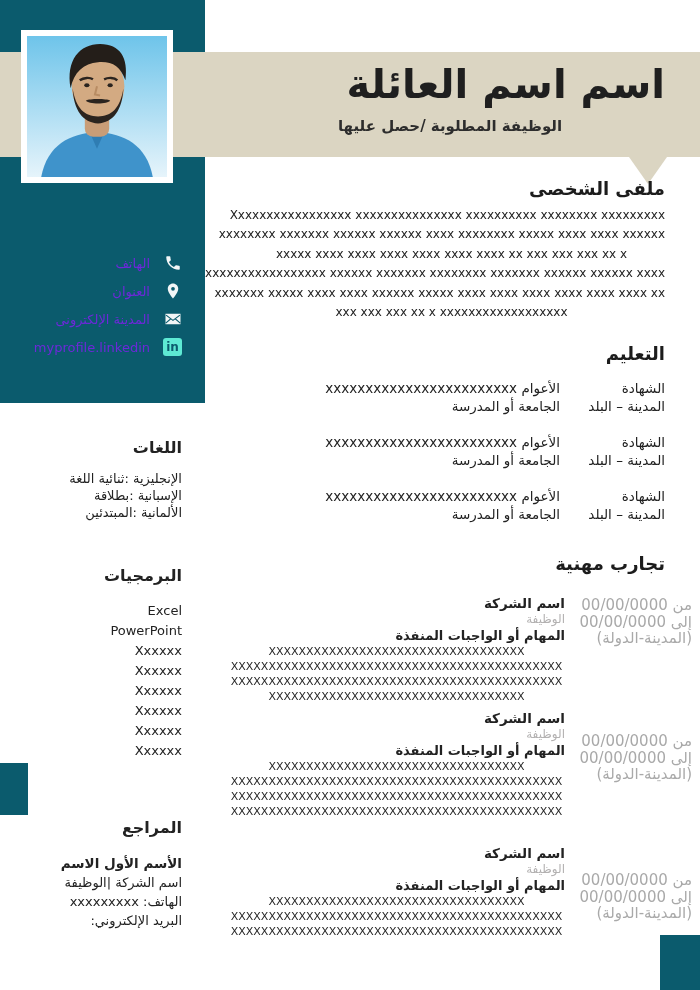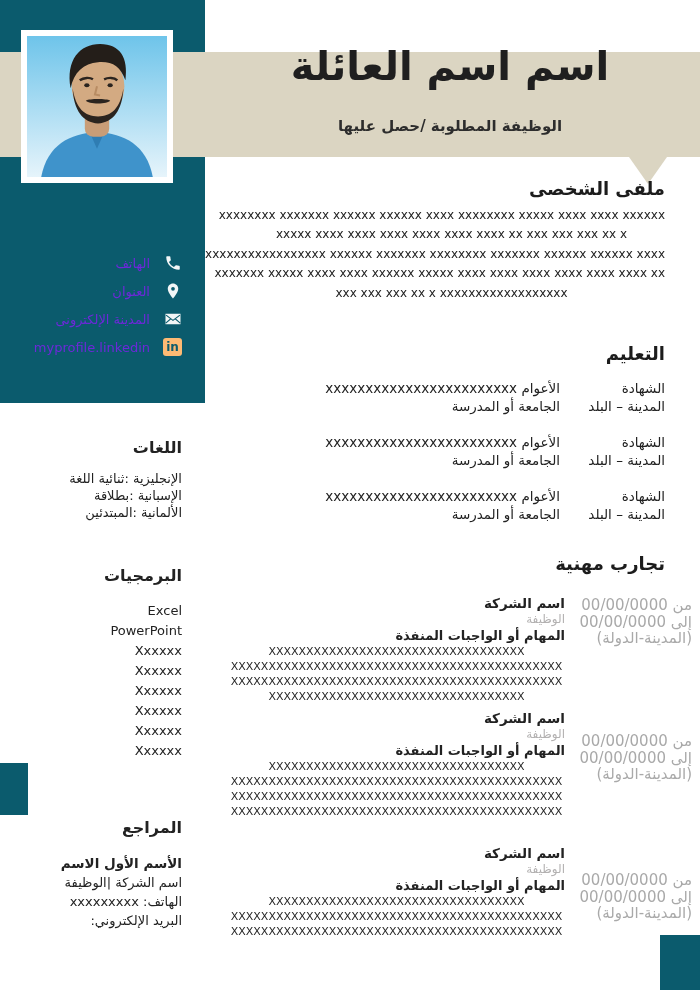--- a/index.html
+++ b/index.html
@@ -17,32 +17,32 @@
     border-top:27px solid #dbd5c2;}
   .accent-left{position:absolute;left:0;top:763px;width:28px;height:52px;background:#0b5b6d;}
   .accent-br{position:absolute;left:660px;top:935px;width:40px;height:55px;background:#0b5b6d;}
 
   
   .photo-frame{position:absolute;left:21px;top:30px;width:152px;height:153px;
     background:#ffffff;box-sizing:border-box;padding:6px;}
   .photo-frame svg{display:block;width:100%;height:100%;}
 
   
-  .name{position:absolute;left:235px;top:42px;width:430px;text-align:center;
+  .name{position:absolute;left:235px;top:60px;width:430px;text-align:right;
     font-size:40px;font-weight:bold;color:#1f1f1f;line-height:1.2;}
   .subtitle{position:absolute;left:235px;top:117px;width:430px;text-align:center;
     font-size:15px;font-weight:bold;color:#2d2d2d;}
 
   
   .contact{position:absolute;left:0;top:249px;width:182px;}
   .contact-row{display:flex;align-items:center;gap:13px;height:28px;justify-content:flex-start;}
   .contact-row .icon{width:19px;height:19px;flex:none;display:flex;align-items:center;justify-content:center;}
   .contact-row .icon svg{width:18px;height:18px;}
   .contact-label{color:#6d28d9;font-size:13px;white-space:nowrap;}
-  .li-badge{width:20px;height:18px;background:#fdba74;border-radius:3px;color:#0b5b6d;
+  .li-badge{width:20px;height:18px;background:#5eead4;border-radius:3px;color:#0b5b6d;
     font-size:12px;font-weight:bold;display:flex;align-items:center;justify-content:center;
     font-family:"DejaVu Sans", sans-serif;direction:ltr;}
 
   
   .side-block{position:absolute;left:0;width:182px;text-align:right;color:#222;}
   .side-title{font-size:16px;font-weight:bold;color:#222;margin-bottom:13px;padding-left:22px;}
   .side-item{font-size:13px;line-height:17px;color:#222;}
   .sw-item{font-size:13px;line-height:20px;color:#222;}
   .ref-line{font-size:13px;line-height:19px;color:#222;}
   .ref-name{font-weight:bold;font-size:13.5px;margin-left:20px;}
@@ -142,20 +142,21 @@
     <div class="contact-row">
       <span class="icon">
         <span class="li-badge">in</span>
       </span>
       <span class="contact-label">myprofile.linkedin</span>
     </div>
   </div>
 
   <div class="sec-title" style="top:178px;">ملفى الشخصى</div>
   <div class="profile-text">
+    <div>Xxxxxxxxxxxxxxxxx xxxxxxxxxxxxxxx xxxxxxxxxx xxxxxxxx xxxxxxxxx</div>
     <div>xxxxxxxx xxxxxxx xxxxxx xxxxxx xxxx xxxxxxxx xxxxx xxxx xxxx xxxxxx</div>
     <div>xxxxx xxxx xxxx xxxx xxxx xxxx xxxx xx xxx xxx xxx xx x</div>
     <div>xxxxxxxxxxxxxxxxx xxxxxx xxxxxxx xxxxxxxx xxxxxxx xxxxxx xxxxxx xxxx</div>
     <div>xxxxxxx xxxxx xxxx xxxx xxxxxx xxxxx xxxx xxxx xxxx xxxx xxxx xxxx xx</div>
     <div>xxx xxx xxx xx x xxxxxxxxxxxxxxxxxx</div>
   </div>
 
   <div class="sec-title" style="top:343px;">التعليم</div>
   <div class="edu-list">
     <div class="edu-entry">

